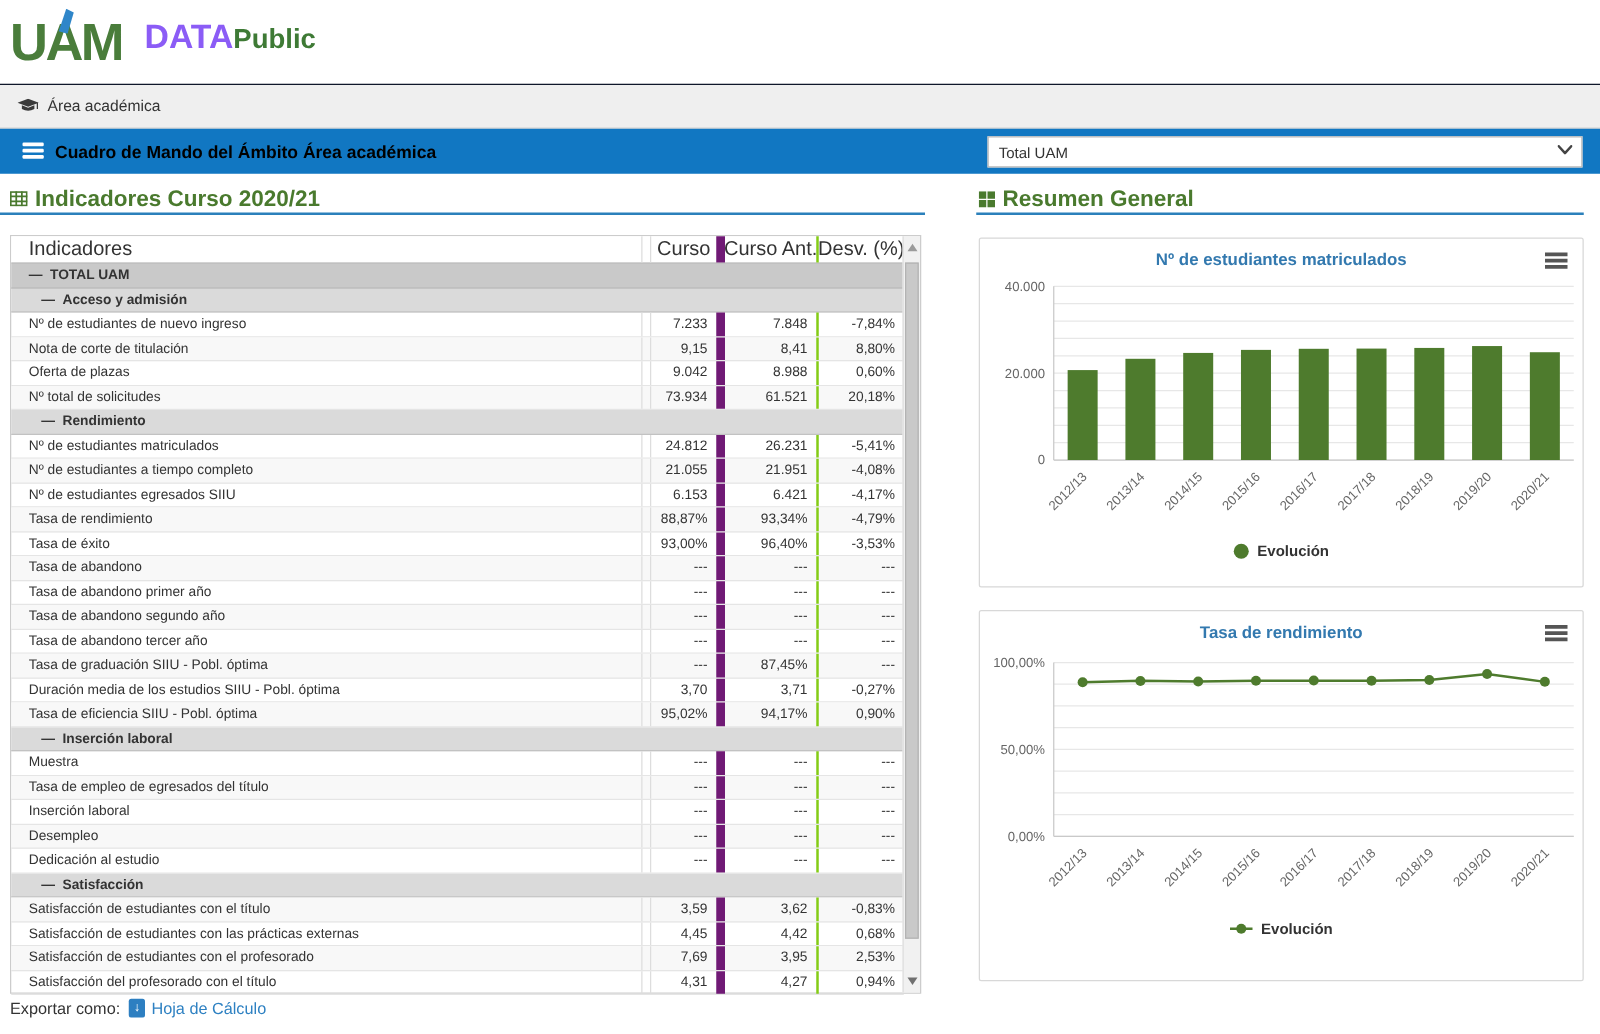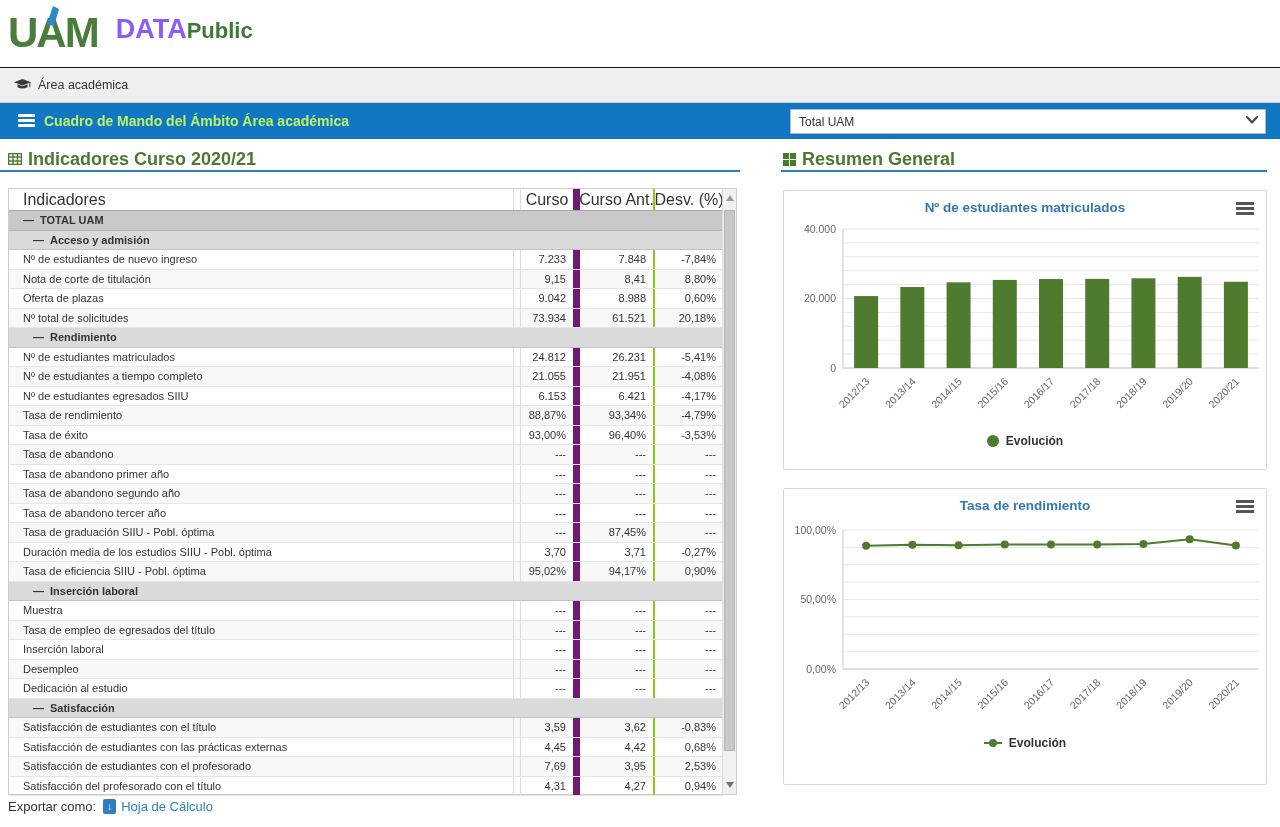--- a/index.html
+++ b/index.html
@@ -18,21 +18,21 @@
   
   .breadcrumb-bar{position:absolute;left:0;top:67px;width:1280px;height:36px;background:#efefef;
     border-top:1px solid #0f172a;border-bottom:1px solid #cfcfcf;box-sizing:border-box;
     display:flex;align-items:center;padding-left:14px;}
   .breadcrumb-bar .crumb-label{font-size:12.5px;color:#333;margin-left:7px;}
 
   
   .titlebar{position:absolute;left:0;top:103px;width:1280px;height:36px;background:#1177c2;}
   .hamburger{position:absolute;left:18px;top:11px;width:17px;height:14px;cursor:pointer;}
   .hamburger span{display:block;width:17px;height:2.6px;background:#fff;margin-bottom:2.6px;border-radius:1px;}
-  .titlebar-title{position:absolute;left:44px;top:0;height:36px;line-height:36px;color:#bef264;
+  .titlebar-title{position:absolute;left:44px;top:0;height:36px;line-height:36px;color:#000000;
     font-size:14px;font-weight:bold;}
   .select-wrap{position:absolute;left:790px;top:109px;width:476px;height:25px;}
   .select-wrap select{width:100%;height:100%;border:1px solid #b7b7b7;background:#fff;color:#333;
     font-size:12px;font-family:"Liberation Sans",sans-serif;padding:0 24px 0 8px;
     -webkit-appearance:none;appearance:none;border-radius:0;}
   .select-chevron{position:absolute;right:8px;top:7px;pointer-events:none;}
 
   
   .section-hd{position:absolute;height:24px;border-bottom:2px solid #2b80bb;display:flex;
     align-items:center;box-sizing:border-box;}

